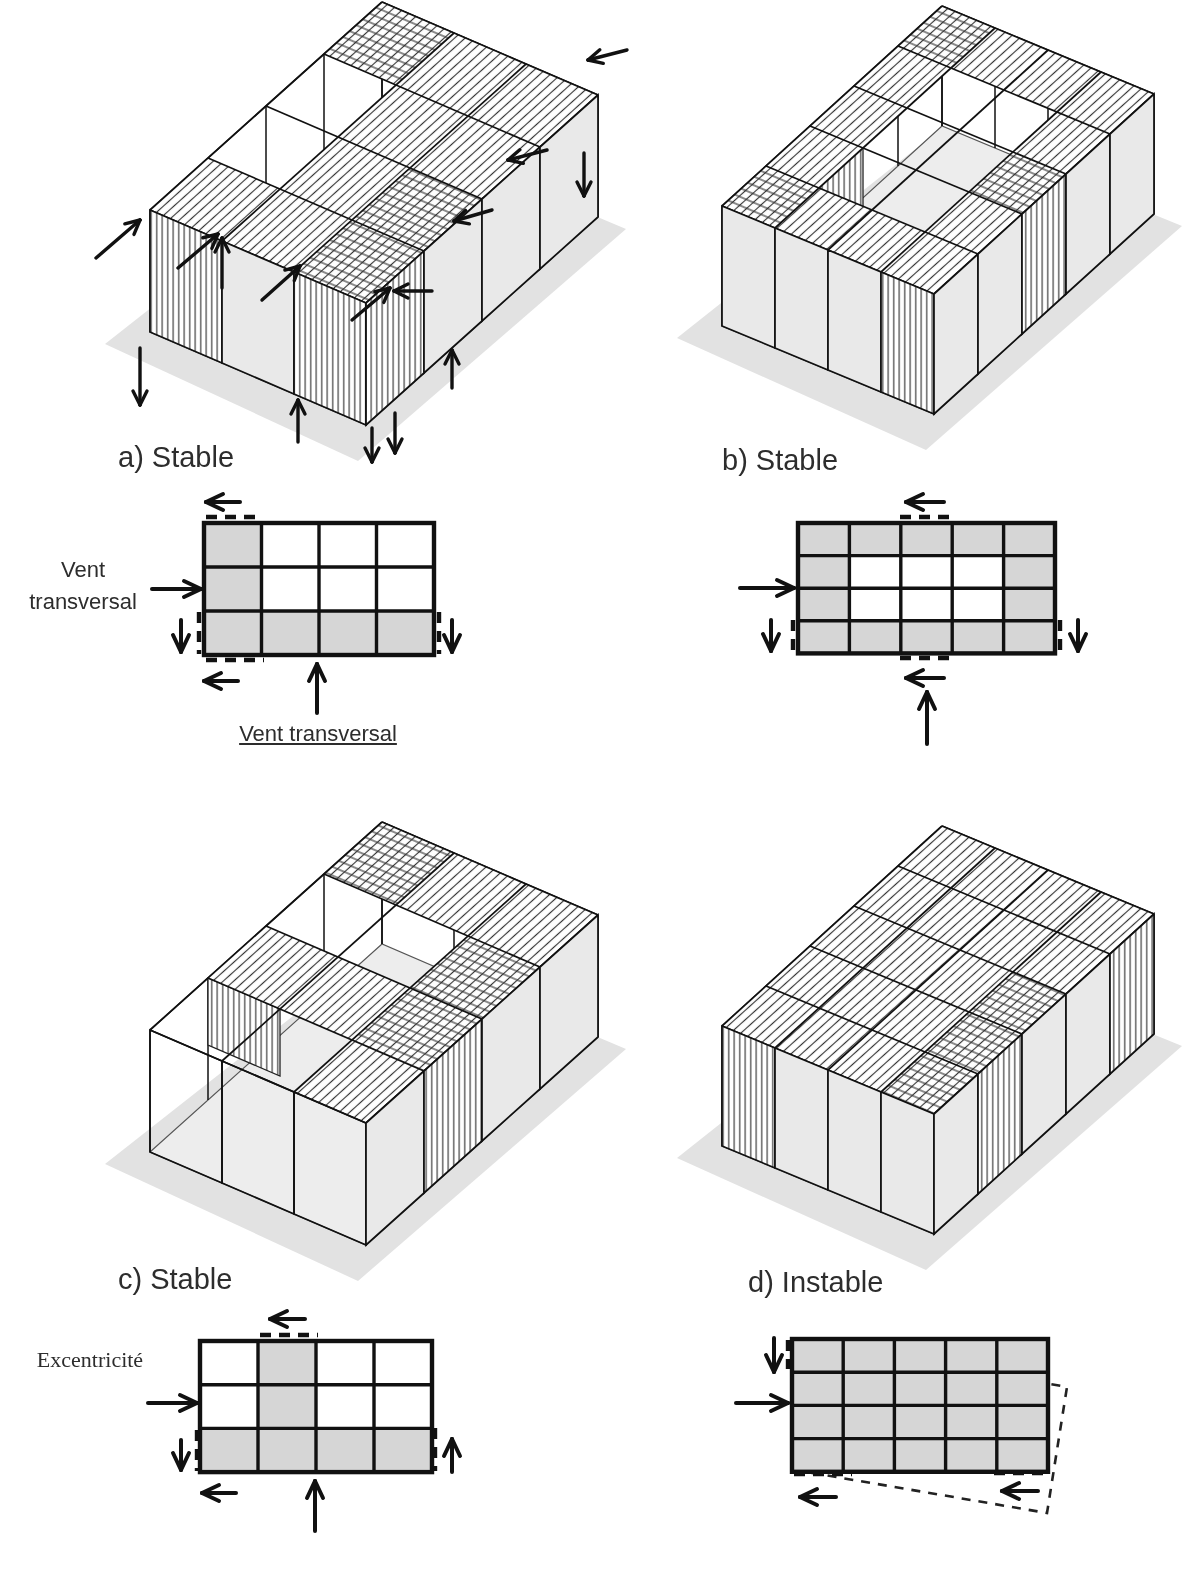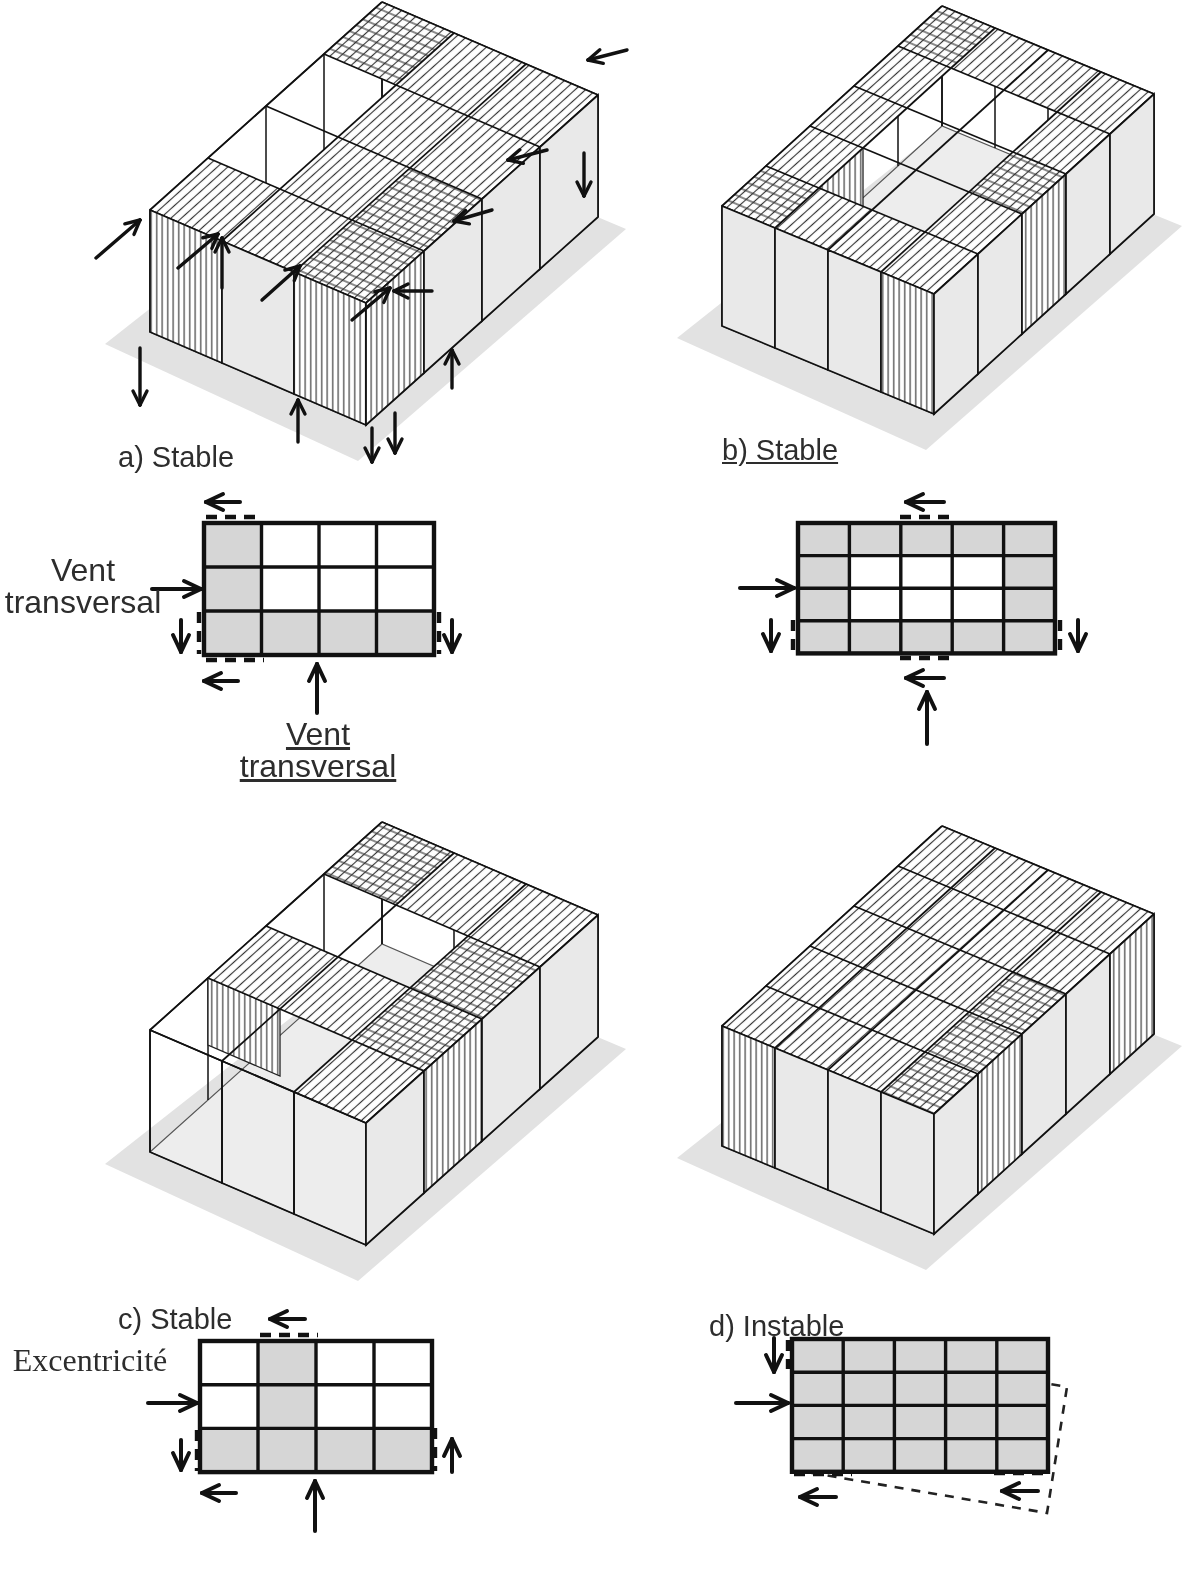--- a/index.html
+++ b/index.html
@@ -1,24 +1,24 @@
 <!DOCTYPE html>
 <html><head>
 <meta charset="utf-8">
 <style>
   html,body{margin:0;padding:0;background:#ffffff;}
   body{width:1200px;height:1570px;position:relative;font-family:"Liberation Sans",sans-serif;overflow:hidden;}
   #stage{position:absolute;left:0;top:0;width:1200px;height:1570px;border-radius:29px;}
   #fig{position:absolute;left:0;top:0;}
   .cap{position:absolute;font-size:29px;color:#2d2d2d;white-space:nowrap;}
-  .ann{position:absolute;font-size:32px;color:#2d2d2d;text-align:center;line-height:32px;}
+  .ann{position:absolute;font-size:22px;color:#2d2d2d;text-align:center;line-height:32px;}
   #cap-a{left:118px;top:441px;}
-  #cap-b{left:722px;top:434px;text-decoration:underline;}
-  #cap-c{left:118px;top:1263px;margin-top:40px;}
-  #cap-d{left:709px;top:1266px;margin-top:44px;}
+  #cap-b{left:722px;top:444px;}
+  #cap-c{left:118px;top:1263px;}
+  #cap-d{left:748px;top:1266px;}
   #vent-long{left:4px;top:554px;width:158px;}
   #vent-trans{left:207px;top:718px;width:222px;text-decoration:underline;}
   #excentricite{left:8px;top:1344px;width:164px;font-family:Liberation Serif, serif;}
 </style>
 </head>
 <body>
 
 <div id="stage">
   <svg id="fig" width="1200" height="1570" viewBox="0 0 1200 1570">
       <defs>

